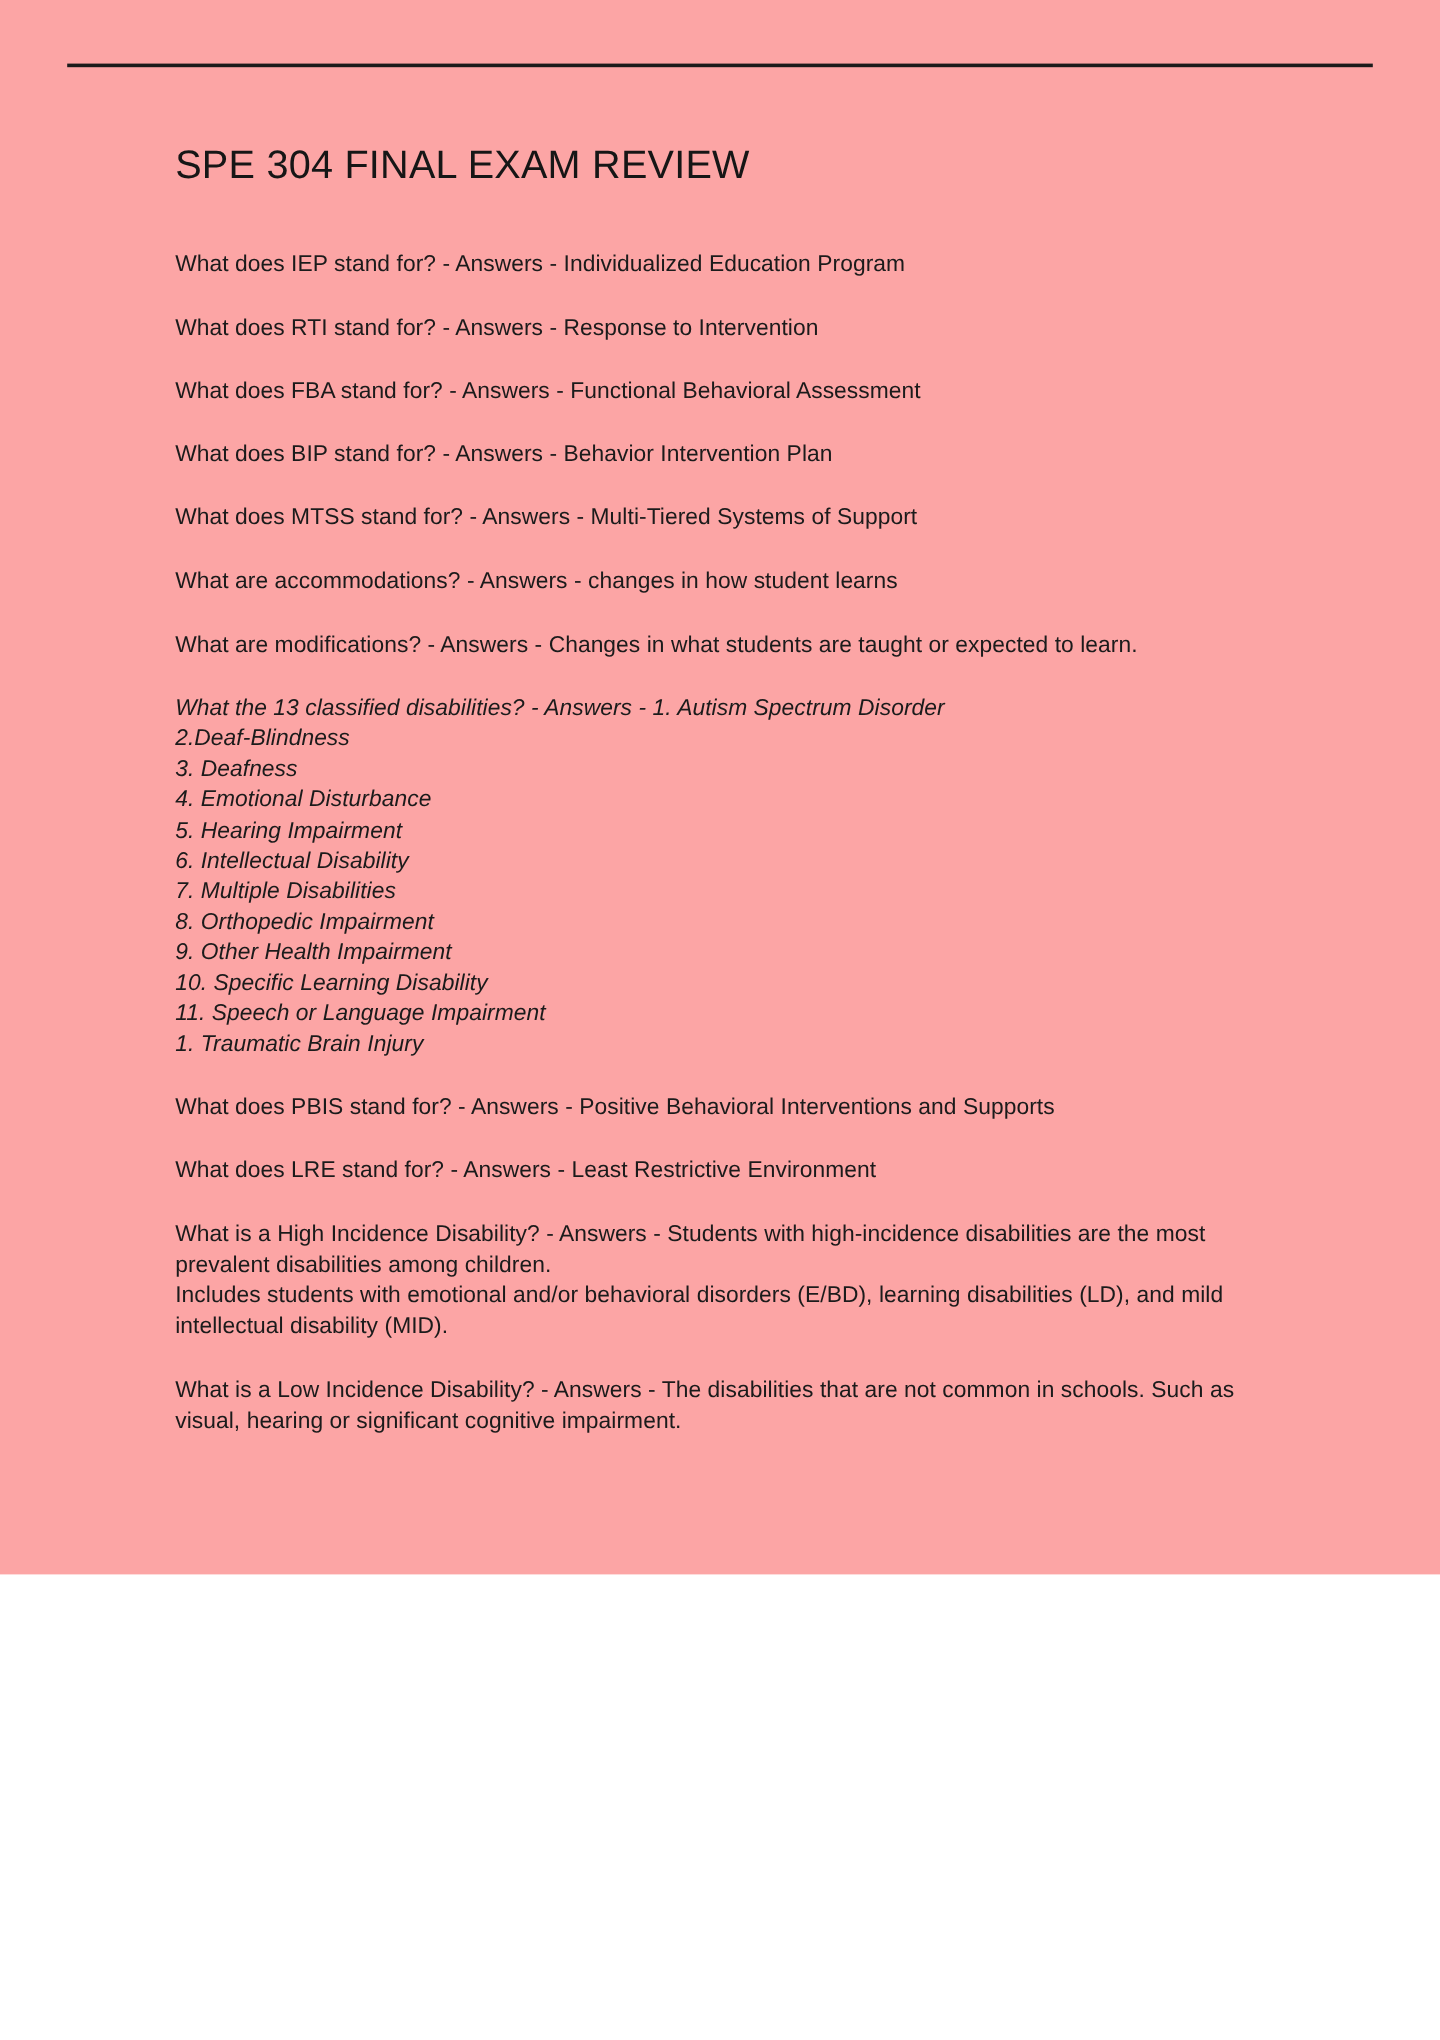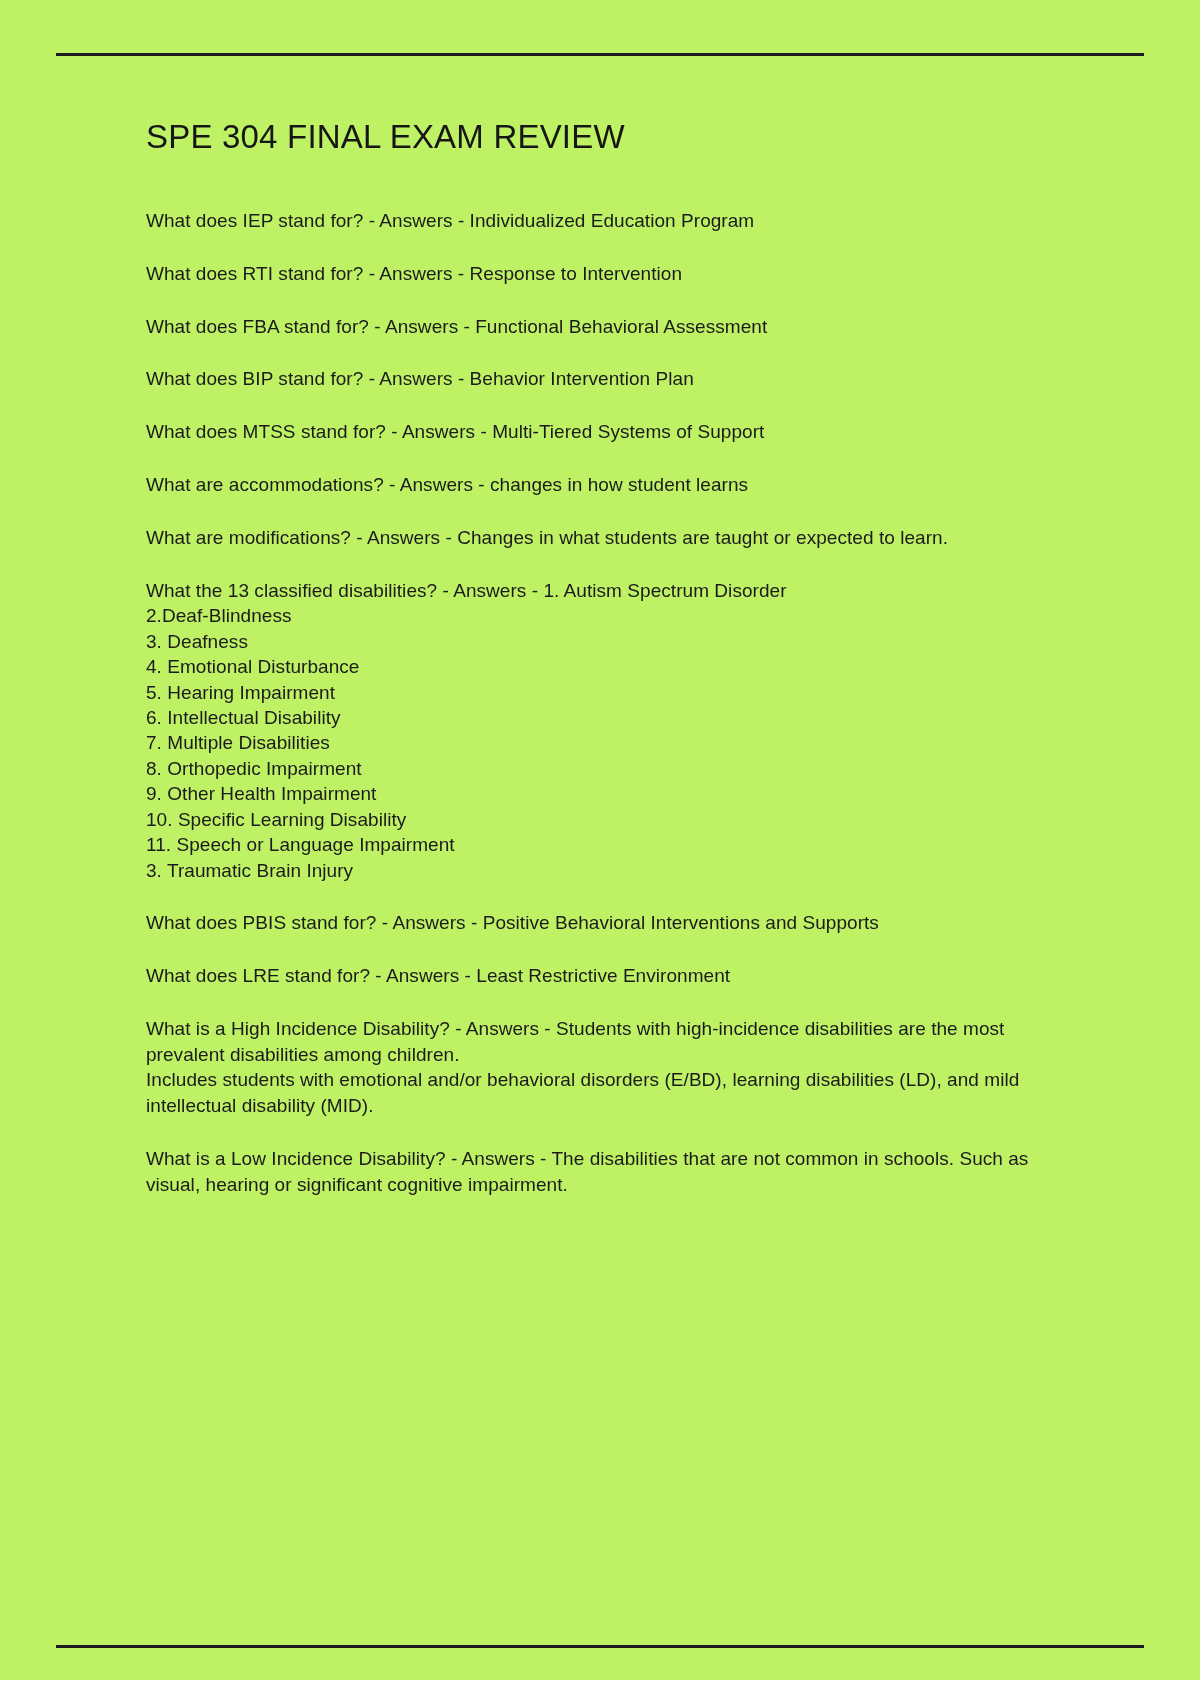--- a/index.html
+++ b/index.html
@@ -11,23 +11,23 @@
     width: 1200px;
     height: 1700px;
     font-family: "Liberation Sans", sans-serif;
     color: #1a1a1a;
     -webkit-font-smoothing: antialiased;
   }
 
   .page {
     position: relative;
     width: 1200px;
-    height: 1680px;
+    height: 1312px;
     box-sizing: border-box;
-    background: #bef264;
+    background: #fca5a5;
     overflow: hidden;
   }
 
   .rule {
     position: absolute;
     left: 56px;
     width: 1088px;
     height: 0;
     border-top: 3px solid #1b1b1b;
   }
@@ -58,21 +58,21 @@
     letter-spacing: 0.05px;
   }
   .qa-block:last-child { margin-bottom: 16px; }
 
   .qa-block .line {
     display: block;
     white-space: pre-wrap;
   }
 
   
-  .qa-block.list-block { line-height: 1.34; }
+  .qa-block.list-block { line-height: 1.34; font-style: italic; }
 </style>
 </head>
 <body>
 
 <div class="page">
 
   <div class="rule rule-top"></div>
 
   <div class="content">
     <h1 class="doc-title">SPE 304 FINAL EXAM REVIEW</h1>
@@ -104,21 +104,21 @@
           <span class="line">2.Deaf-Blindness</span>
           <span class="line">3. Deafness</span>
           <span class="line">4. Emotional Disturbance</span>
           <span class="line">5. Hearing Impairment</span>
           <span class="line">6. Intellectual Disability</span>
           <span class="line">7. Multiple Disabilities</span>
           <span class="line">8. Orthopedic Impairment</span>
           <span class="line">9. Other Health Impairment</span>
           <span class="line">10. Specific Learning Disability</span>
           <span class="line">11. Speech or Language Impairment</span>
-          <span class="line">3. Traumatic Brain Injury</span>
+          <span class="line">1. Traumatic Brain Injury</span>
         </div>
         <div class="qa-block">
           <span class="line">What does PBIS stand for? - Answers - Positive Behavioral Interventions and Supports</span>
         </div>
         <div class="qa-block">
           <span class="line">What does LRE stand for? - Answers - Least Restrictive Environment</span>
         </div>
         <div class="qa-block">
           <span class="line">What is a High Incidence Disability? - Answers - Students with high-incidence disabilities are the most prevalent disabilities among children.</span>
           <span class="line">Includes students with emotional and/or behavioral disorders (E/BD), learning disabilities (LD), and mild intellectual disability (MID).</span>

